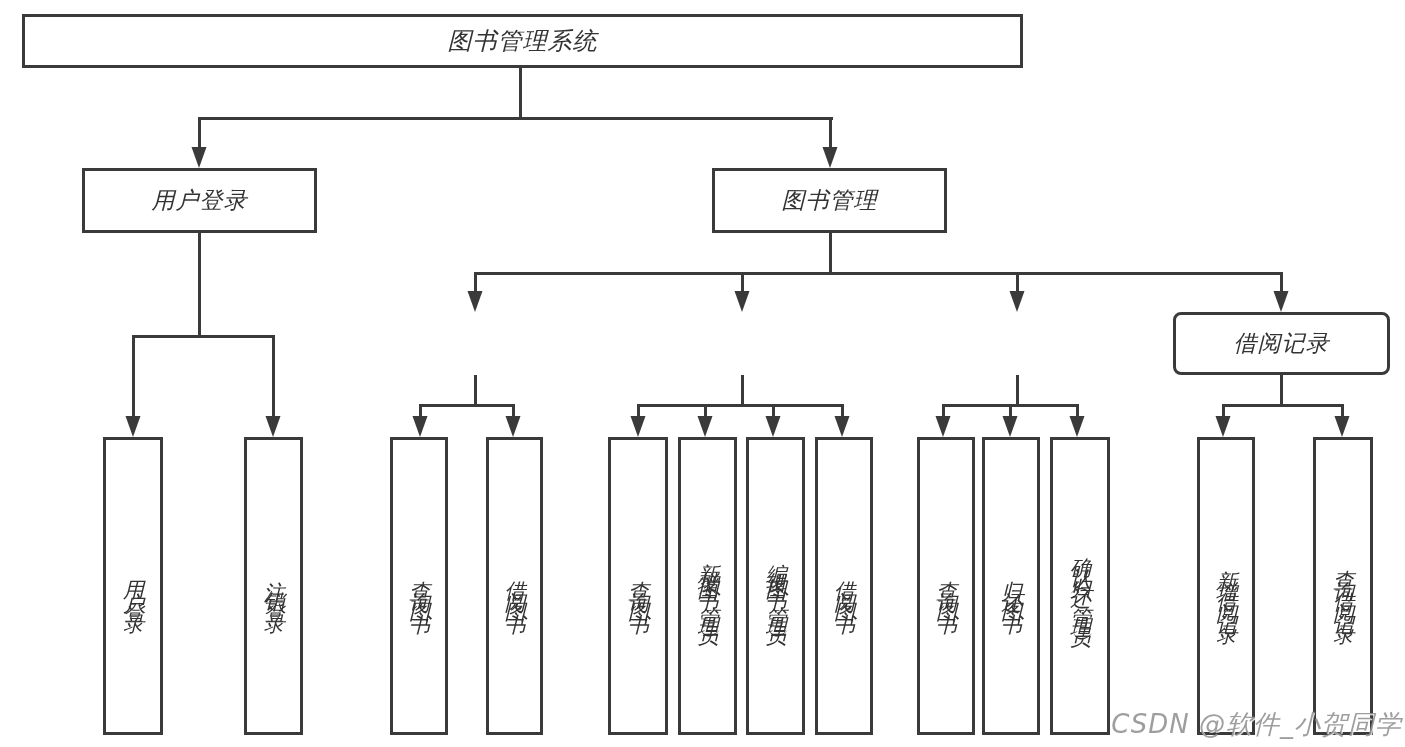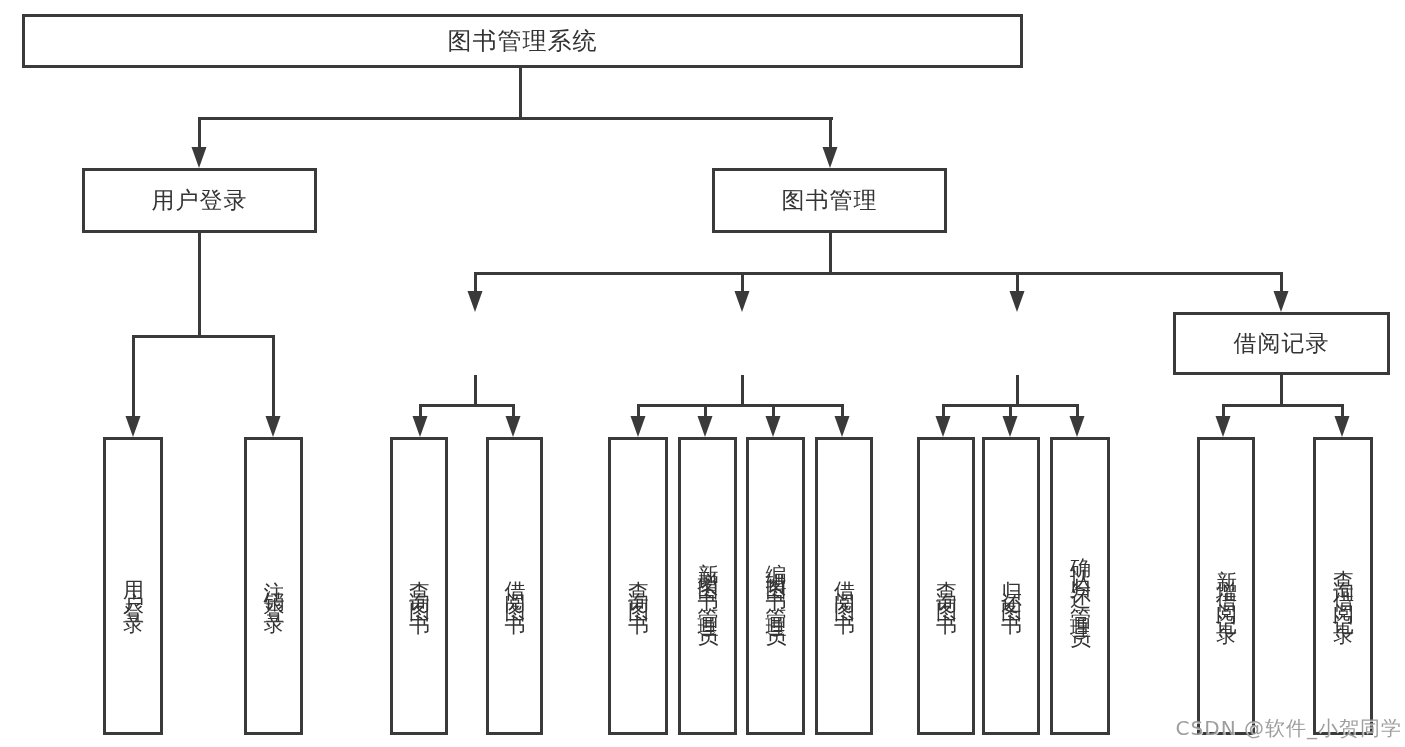--- a/index.html
+++ b/index.html
@@ -7,20 +7,21 @@
     padding: 0;
     background: #ffffff;
     font-family: "DejaVu Sans", "Liberation Sans", sans-serif;
   }
   #stage {
     position: relative;
     width: 1405px;
     height: 747px;
     background: #ffffff;
     overflow: hidden;
+    font-style: italic;
   }
   #wires {
     position: absolute;
     left: 0; top: 0;
     width: 1405px;
     height: 747px;
   }
   .box {
     position: absolute;
     box-sizing: border-box;
@@ -46,21 +47,21 @@
     font-size: 21px;
     writing-mode: vertical-rl;
     text-orientation: mixed;
     letter-spacing: 11px;
     line-height: 1;
   }
   #watermark {
     position: absolute;
     right: 3px;
     bottom: 5px;
-    font-size: 20px;
+    font-size: 26px;
     color: rgba(148, 148, 148, 0.9);
     text-shadow: 1px 1px 0 rgba(255, 255, 255, 0.8);
     letter-spacing: 1px;
     z-index: 5;
   }
 </style>
 </head>
 <body>
 
 <div id="stage">
@@ -129,21 +130,21 @@
       <polygon points="1215.5,416 1230.5,416 1223,437"></polygon>
       <polygon points="1334.5,416 1349.5,416 1342,437"></polygon>
     </g>
   </svg>
 
   <div class="box" style="left:22px; top:14px; width:1001px; height:54px; font-size:24px;">图书管理系统</div>
 
   <div class="box" style="left:82px; top:168px; width:235px; height:65px;">用户登录</div>
   <div class="box" style="left:712px; top:168px; width:235px; height:65px;">图书管理</div>
 
-  <div class="box" style="left:1173px; top:312px; width:217px; height:63px;">借阅记录</div>
+  <div class="box" style="left:1173px; top:312px; width:217px; height:63px;border-radius:8px;">借阅记录</div>
 
   <div class="vbox" style="left:103px; top:437px; width:60px; height:298px;">用户登录</div>
   <div class="vbox" style="left:244px; top:437px; width:59px; height:298px;">注销登录</div>
 
   <div class="vbox" style="left:390px; top:437px; width:58px; height:298px;">查询图书</div>
   <div class="vbox" style="left:486px; top:437px; width:57px; height:298px;">借阅图书</div>
 
   <div class="vbox" style="left:608px; top:437px; width:60px; height:298px;">查询图书</div>
   <div class="vbox" style="left:678px; top:437px; width:59px; height:298px; letter-spacing:9px;">新增图书（管理员）</div>
   <div class="vbox" style="left:746px; top:437px; width:59px; height:298px; letter-spacing:9px;">编辑图书（管理员）</div>

